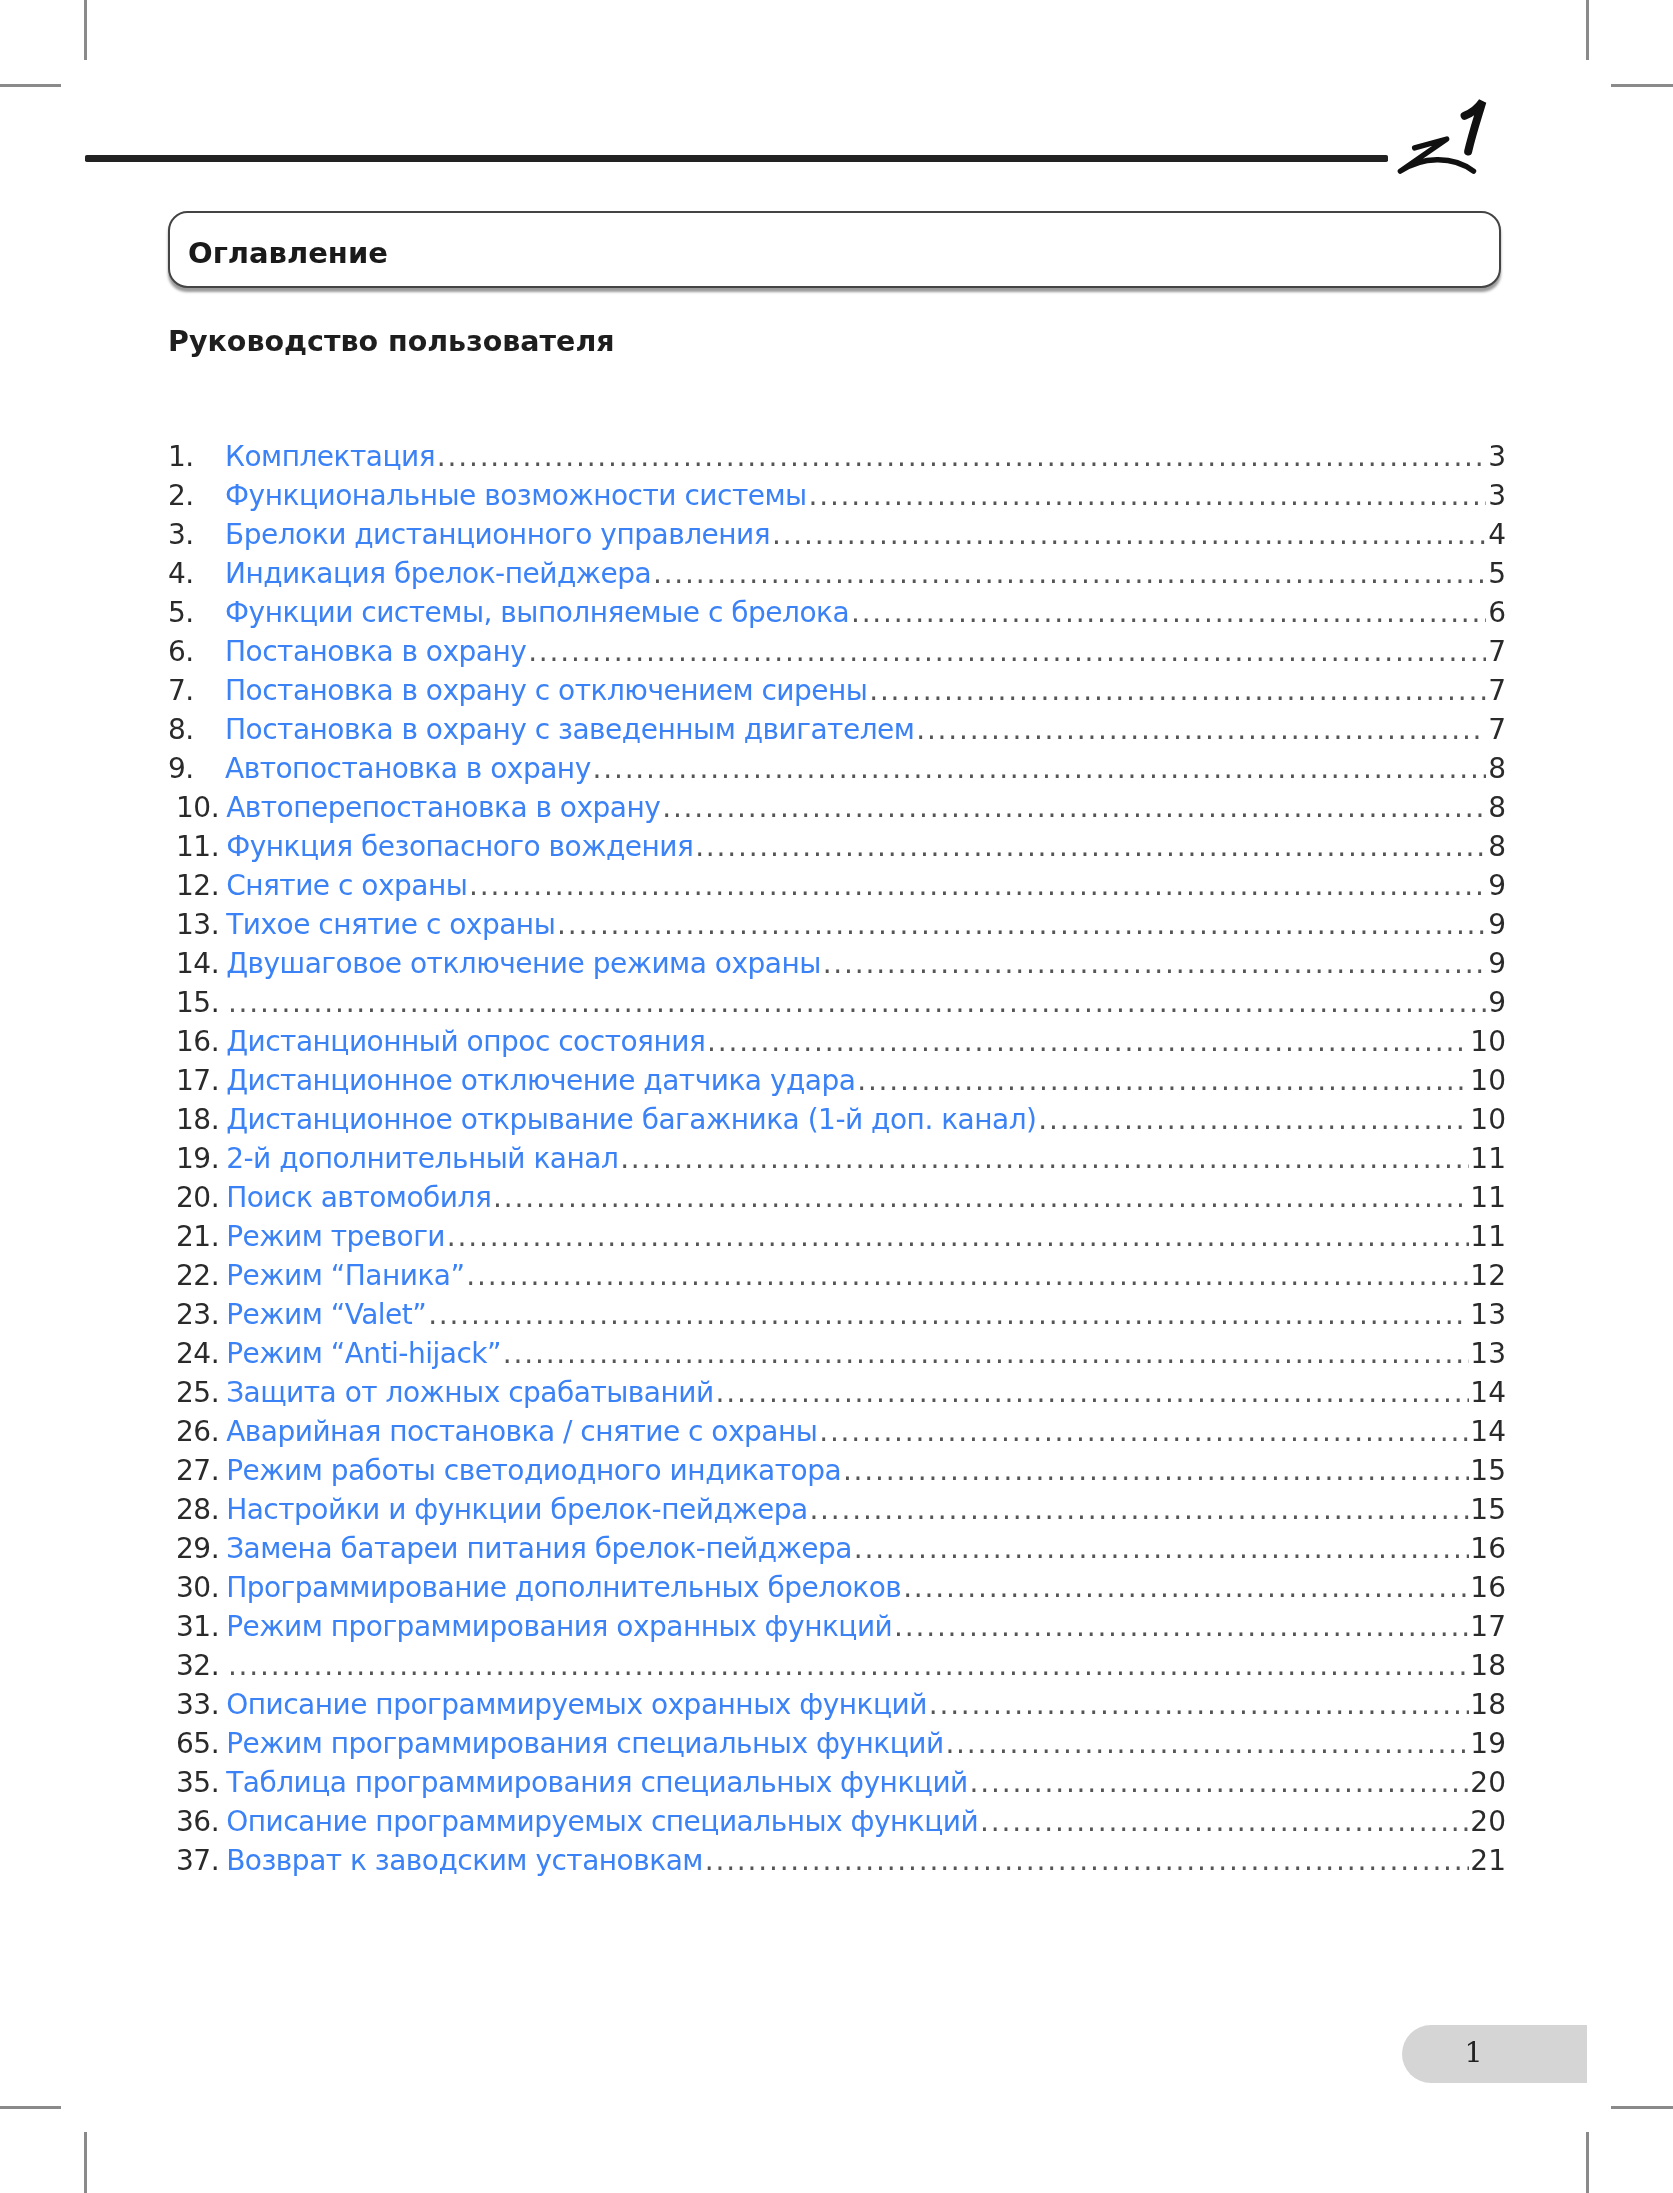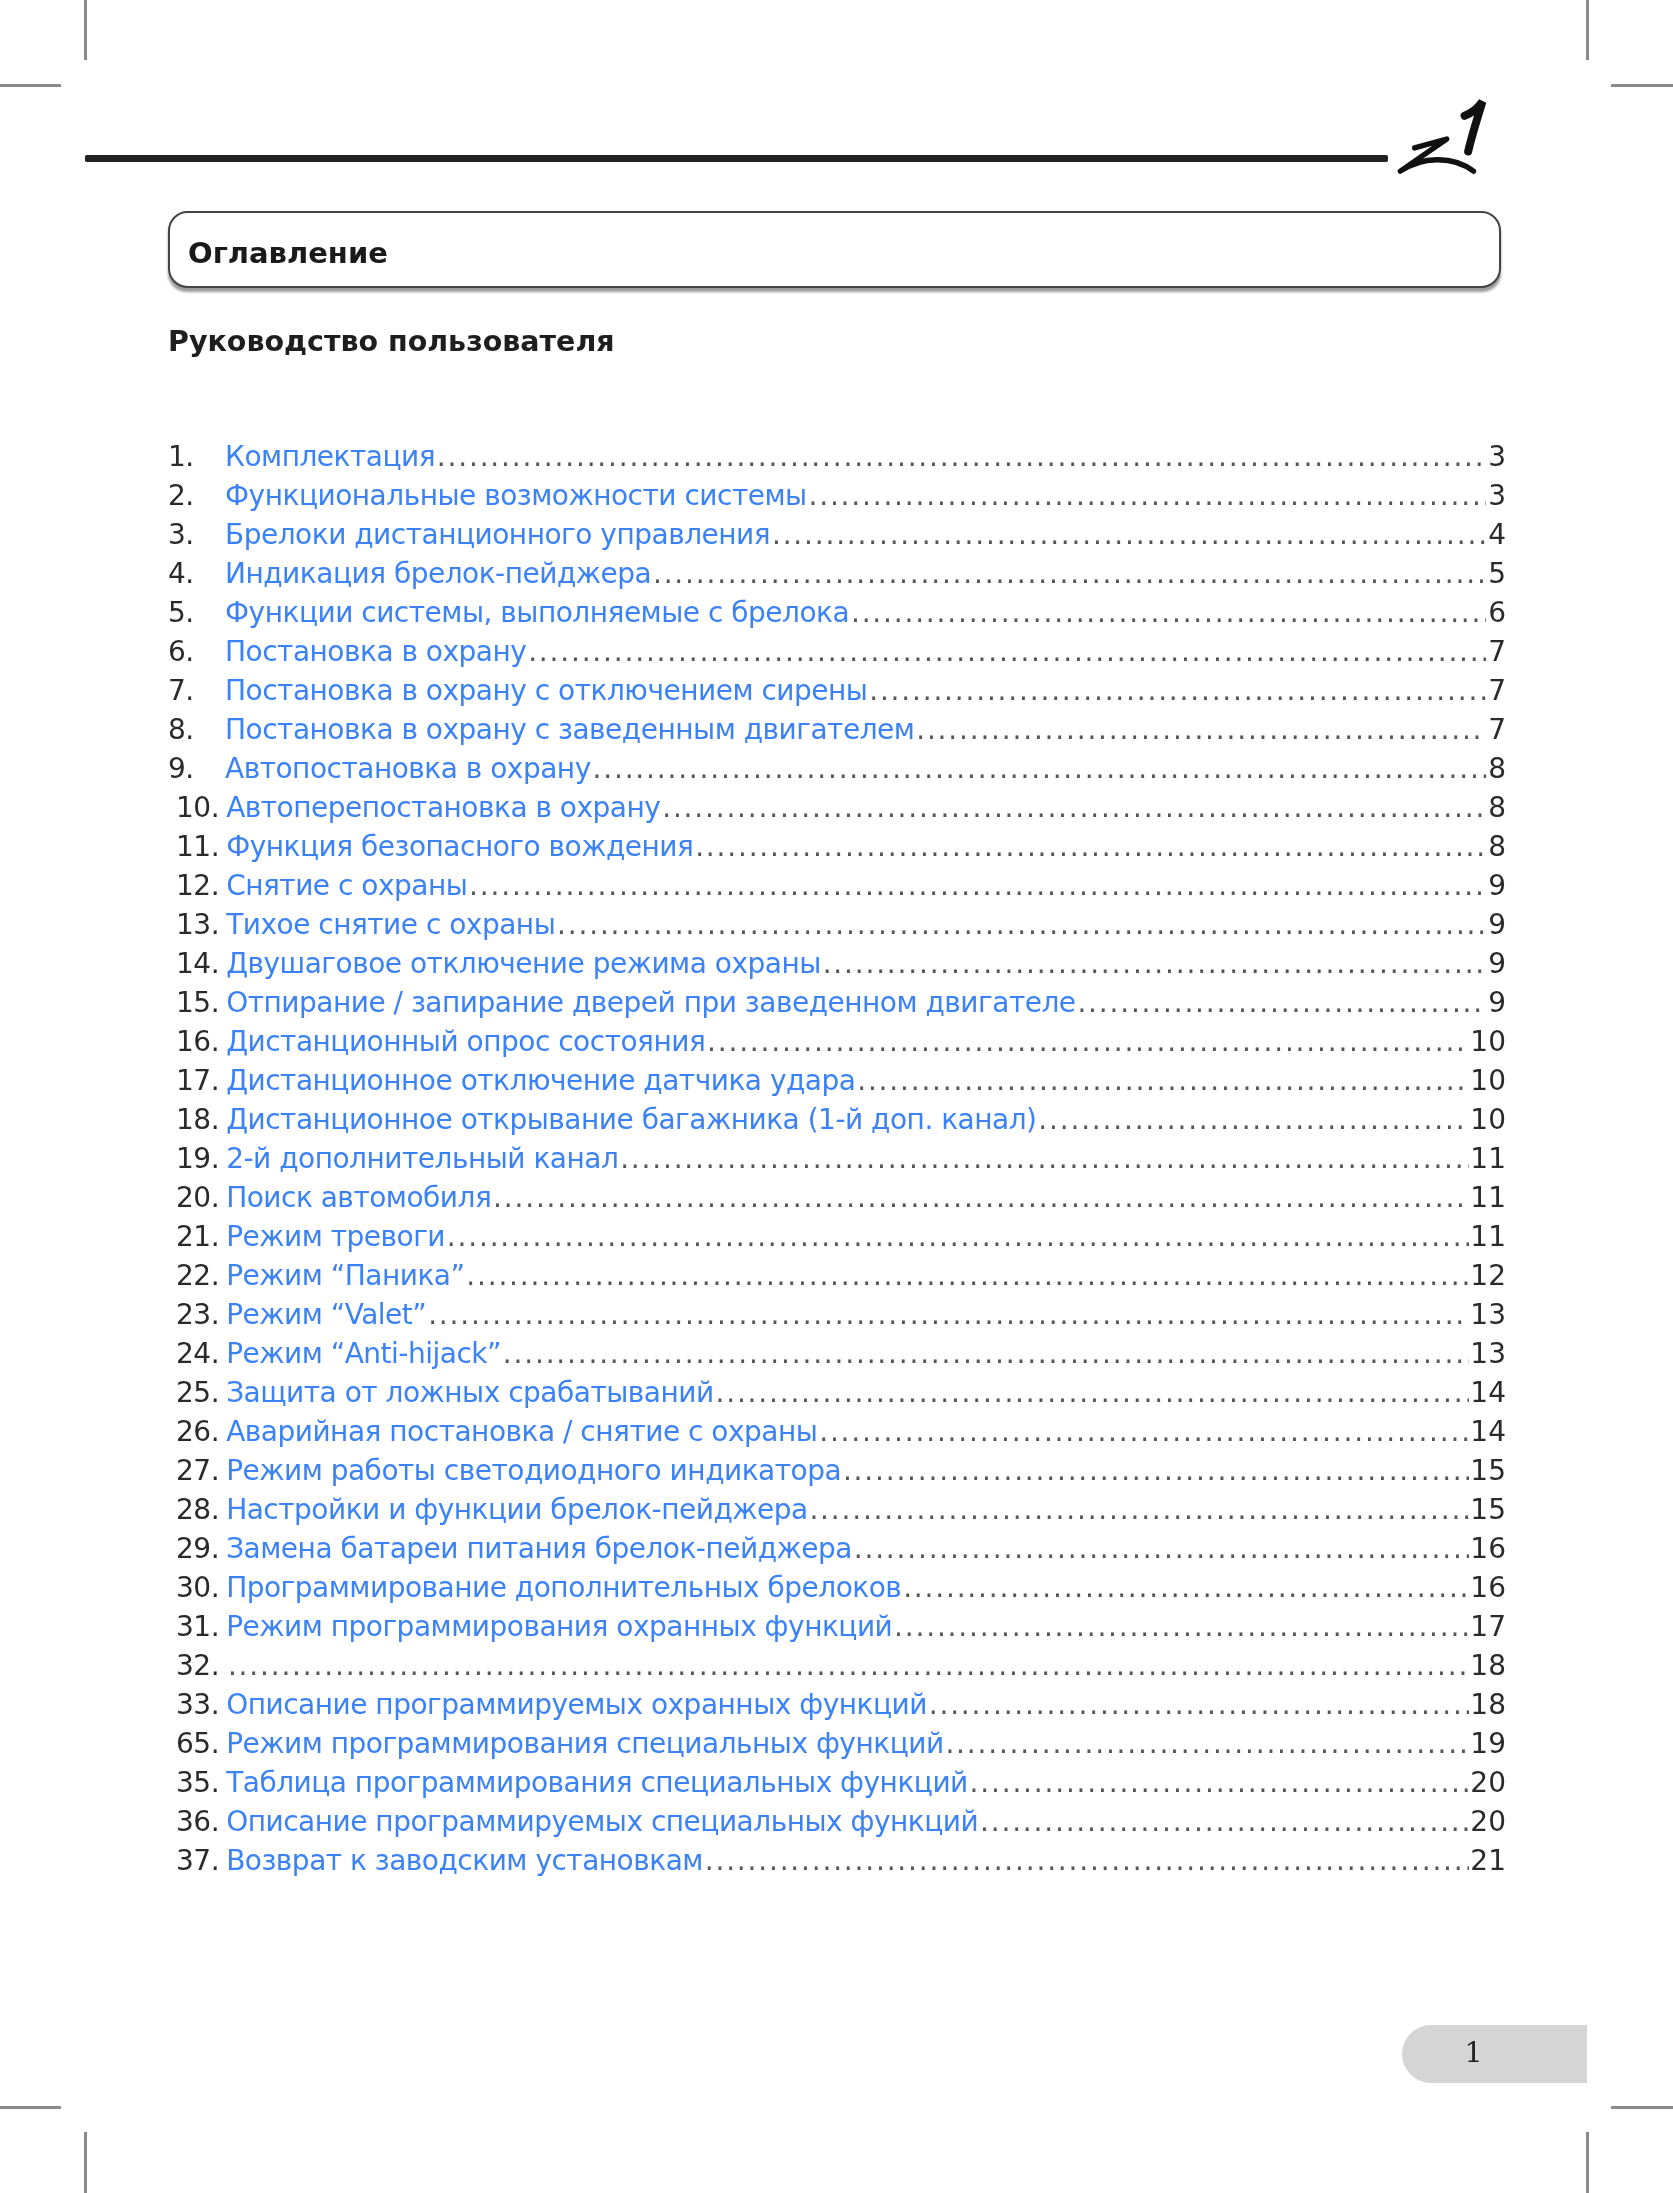--- a/index.html
+++ b/index.html
@@ -145,21 +145,20 @@
     <span class="toc-page">9</span>
   </li>
     <li class="toc-row">
     <span class="toc-num wide">14.</span>
     <span class="toc-title">Двушаговое отключение режима охраны</span>
     <span class="toc-leader"></span>
     <span class="toc-page">9</span>
   </li>
     <li class="toc-row">
     <span class="toc-num wide">15.</span>
-    <span class="toc-title">Отпирание / запирание дверей при заведенном двигателе</span>
     <span class="toc-leader"></span>
     <span class="toc-page">9</span>
   </li>
     <li class="toc-row">
     <span class="toc-num wide">16.</span>
     <span class="toc-title">Дистанционный опрос состояния</span>
     <span class="toc-leader"></span>
     <span class="toc-page">10</span>
   </li>
     <li class="toc-row">

